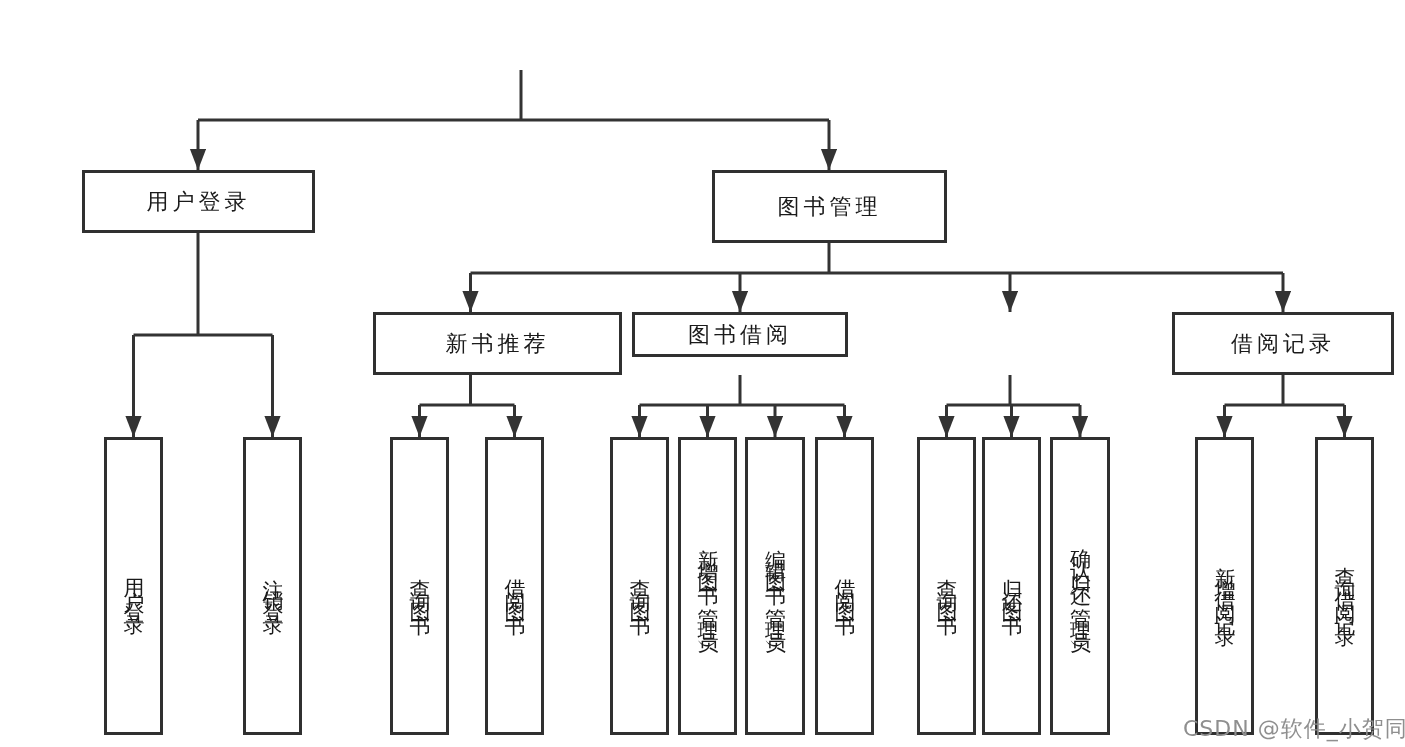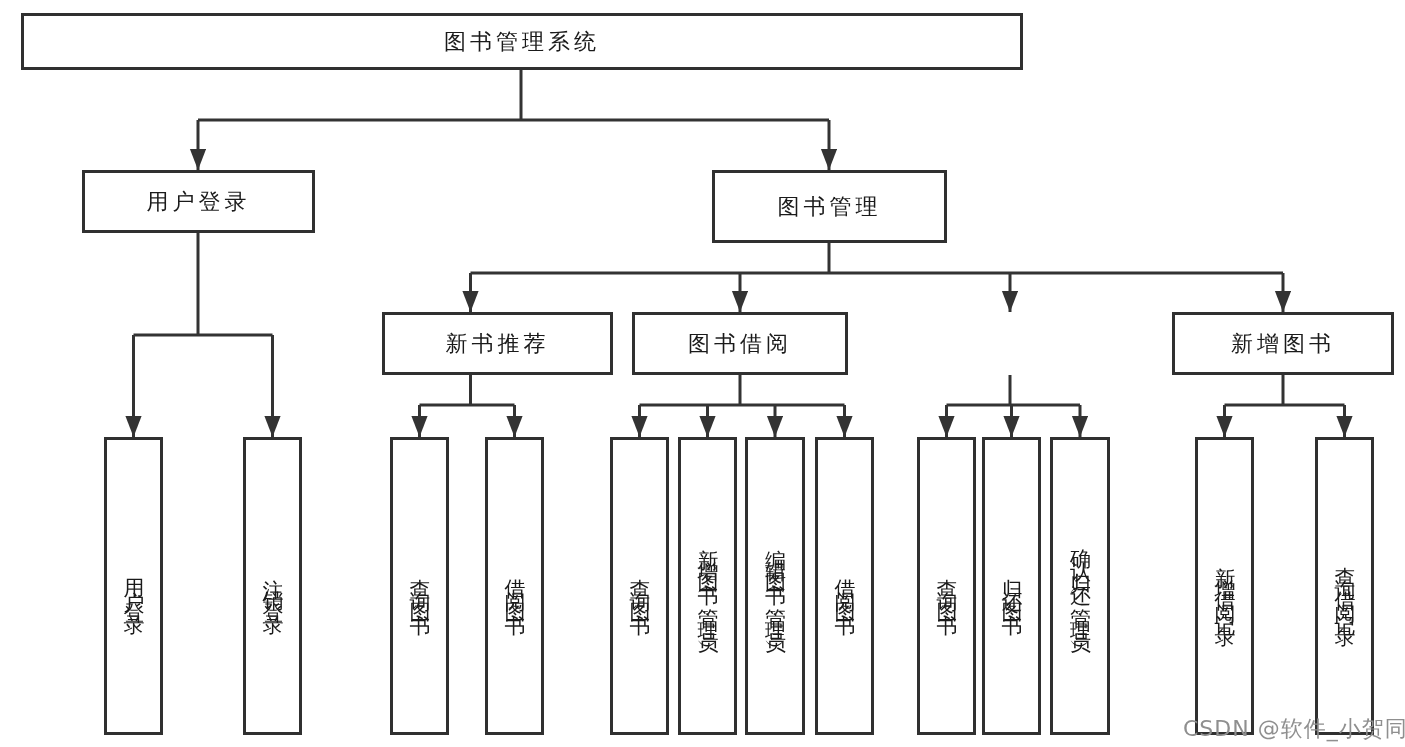--- a/index.html
+++ b/index.html
@@ -73,39 +73,36 @@
       <line x1="1011.5" y1="405" x2="1011.5" y2="437" marker-end="url(#ah)"></line>
       <line x1="1080" y1="405" x2="1080" y2="437" marker-end="url(#ah)"></line>
 
       <path d="M1283,375 L1283,405"></path>
       <path d="M1224.5,405 L1344.5,405"></path>
       <line x1="1224.5" y1="405" x2="1224.5" y2="437" marker-end="url(#ah)"></line>
       <line x1="1344.5" y1="405" x2="1344.5" y2="437" marker-end="url(#ah)"></line>
     </g>
   </svg>
 
-  <div class="node hnode" style="left:21px;top:13px;width:1002px;height:57px">
-    <span>图书管理系统</span>
-  </div>
 
   <div class="node hnode" style="left:82px;top:170px;width:233px;height:63px">
     <span>用户登录</span>
   </div>
   <div class="node hnode" style="left:712px;top:170px;width:235px;height:73px">
     <span>图书管理</span>
   </div>
 
-  <div class="node hnode" style="left:382px;top:312px;width:231px;height:63px">
+  <div class="node hnode" style="left:373px;top:312px;width:249px;height:63px">
     <span>新书推荐</span>
   </div>
-  <div class="node hnode" style="left:632px;top:312px;width:216px;height:63px">
+  <div class="node hnode" style="left:632px;top:312px;width:216px;height:45px">
     <span>图书借阅</span>
   </div>
   <div class="node hnode" style="left:1172px;top:312px;width:222px;height:63px">
-    <span>新增图书</span>
+    <span>借阅记录</span>
   </div>
 
   <div class="node vnode" style="left:104px">
     <span>用户登录</span>
   </div>
   <div class="node vnode" style="left:243px">
     <span>注销登录</span>
   </div>
   <div class="node vnode" style="left:390px">
     <span>查询图书</span>

